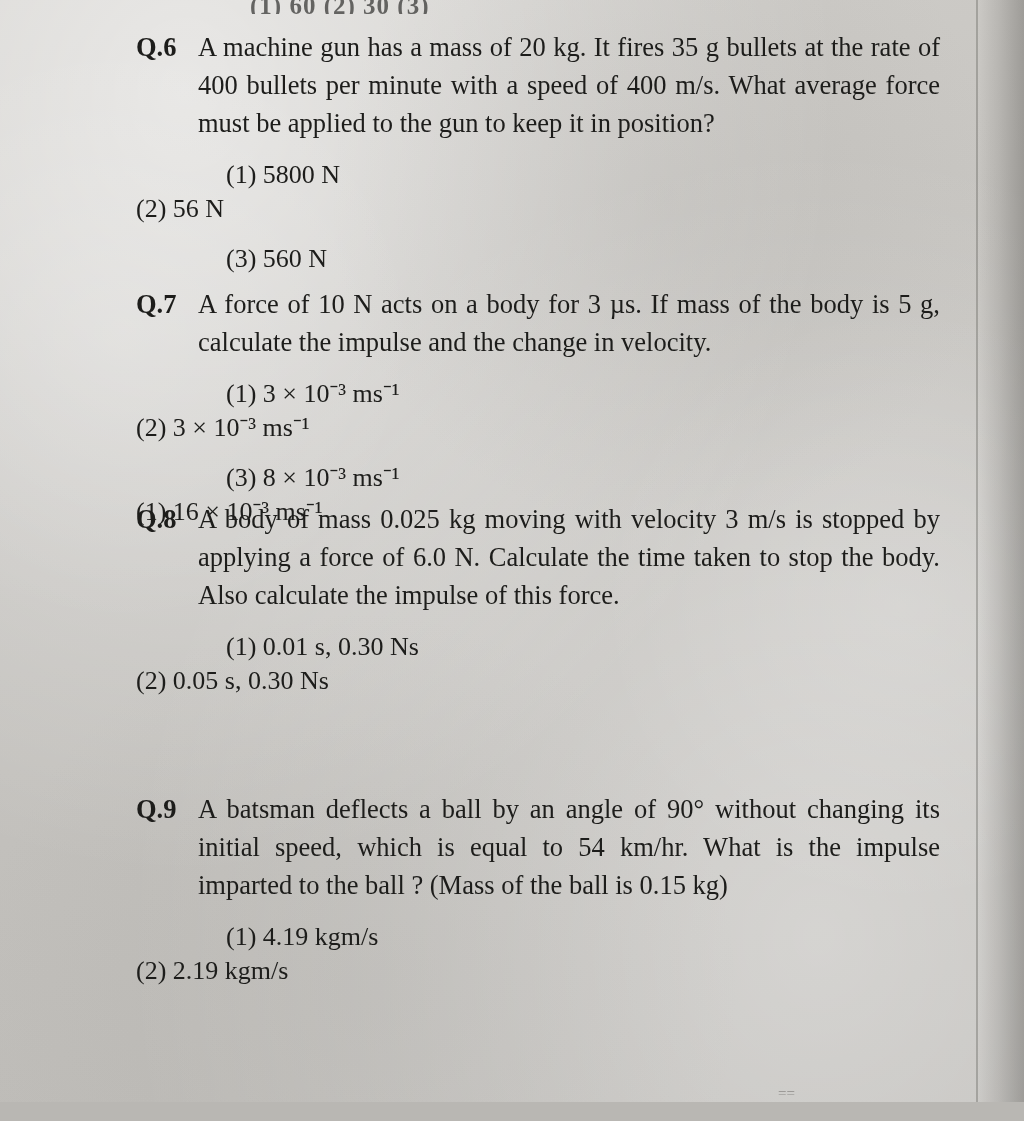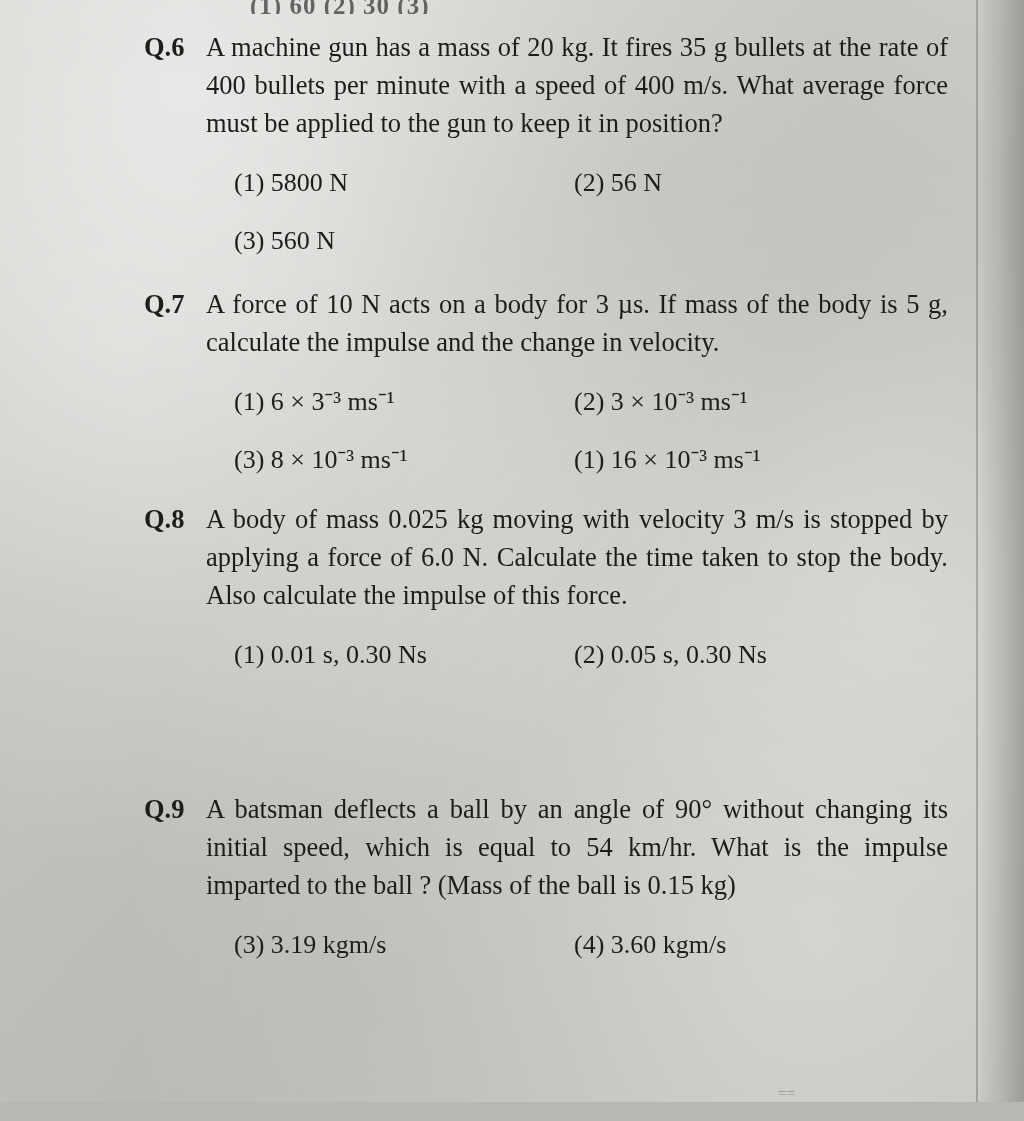--- a/index.html
+++ b/index.html
@@ -71,21 +71,21 @@
     color: #3a3a38;
     letter-spacing: 1px;
     opacity: 0.75;
     font-weight: bold;
     white-space: nowrap;
     overflow: hidden;
     height: 22px;
   }
   .qblock {
     position: absolute;
-    left: 144px;
+    left: 136px;
     width: 810px;
     color: #1d1d1b;
   }
   .qhead {
     font-size: 26.5px;
     line-height: 38px;
     text-align: justify;
     text-justify: inter-word;
   }
   .qlabel {
@@ -99,21 +99,22 @@
     width: 742px;
     vertical-align: top;
     text-align: justify;
   }
   .options {
     margin-top: 10px;
     position: relative;
   }
   .optrow {
     display: flex;
-    margin-top: 24px;
+    margin-top: 16px;
+    flex-direction: column;
   }
   .opt {
     font-size: 26px;
     line-height: 34px;
     white-space: nowrap;
   }
   .opt.col1 { width: 340px; padding-left: 90px; }
   .opt.col2 { width: 380px; }
 
   
@@ -146,21 +147,21 @@
         </div>
       </div>
     </div>
 
     <div class="qblock" style="top: 285px;">
       <div class="qhead">
         <span class="qlabel">Q.7</span><span class="qbody">A force of 10 N acts on a body for 3 µs. If mass of the body is 5 g, calculate the impulse and the change in velocity.</span>
       </div>
       <div class="options">
         <div class="optrow">
-          <div class="opt col1">(1) 6 × 3⁻³ ms⁻¹</div>
+          <div class="opt col1">(1) 3 × 10⁻³ ms⁻¹</div>
           <div class="opt col2">(2) 3 × 10⁻³ ms⁻¹</div>
         </div>
         <div class="optrow">
           <div class="opt col1">(3) 8 × 10⁻³ ms⁻¹</div>
           <div class="opt col2">(1) 16 × 10⁻³ ms⁻¹</div>
         </div>
       </div>
     </div>
 
     <div class="qblock" style="top: 500px;">
@@ -174,22 +175,22 @@
         </div>
       </div>
     </div>
 
     <div class="qblock" style="top: 790px;">
       <div class="qhead">
         <span class="qlabel">Q.9</span><span class="qbody">A batsman deflects a ball by an angle of 90° without changing its initial speed, which is equal to 54 km/hr. What is the impulse imparted to the ball ? (Mass of the ball is 0.15 kg)</span>
       </div>
       <div class="options">
         <div class="optrow">
-          <div class="opt col1">(3) 3.19 kgm/s</div>
-          <div class="opt col2">(4) 3.60 kgm/s</div>
+          <div class="opt col1">(1) 4.19 kgm/s</div>
+          <div class="opt col2">(2) 2.19 kgm/s</div>
         </div>
       </div>
     </div>
 
     <div class="artifact" style="left: 778px; top: 1085px;">==</div>
   </div>
 
   <div class="edge-line"></div>
   <div class="page-edge"></div>
 </div>

